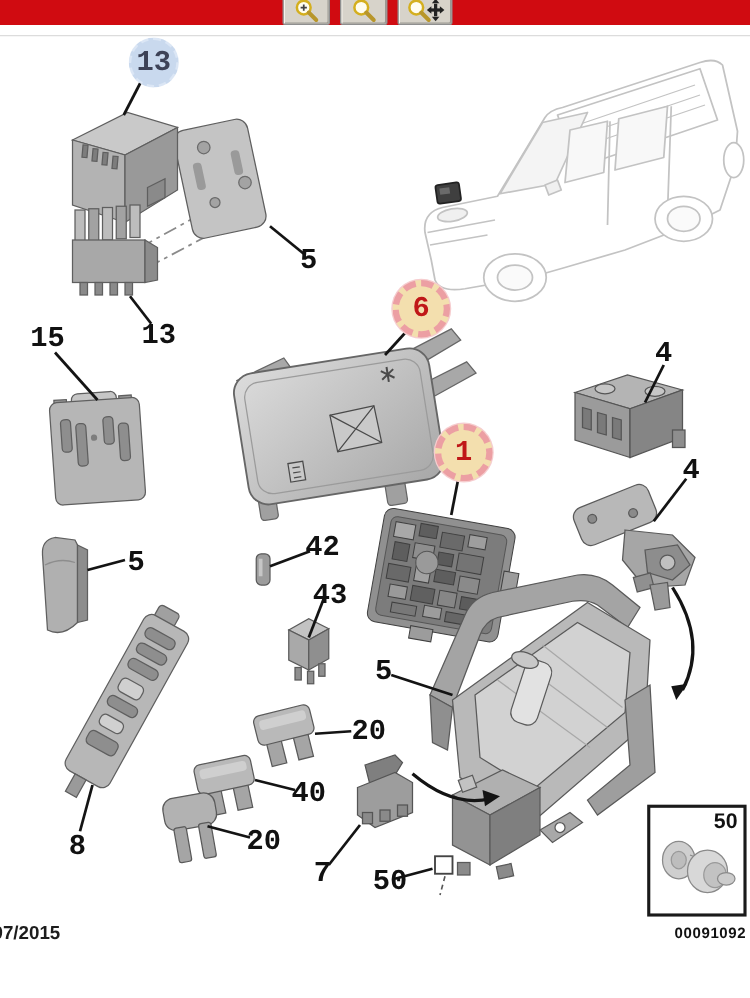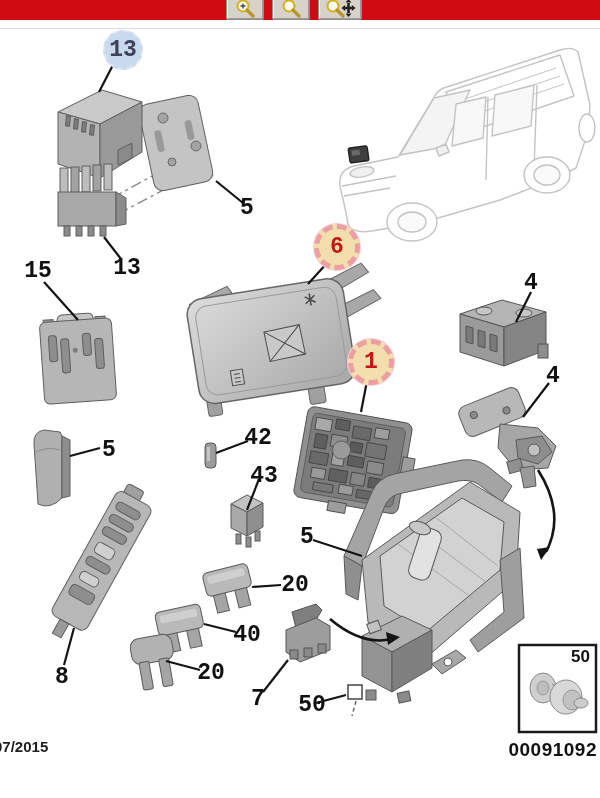--- a/index.html
+++ b/index.html
@@ -15,21 +15,21 @@
   
   .co{position:absolute;transform:translate(-50%,-50%);font-weight:bold;font-size:23px;
       color:#111;white-space:nowrap;z-index:5;cursor:pointer;font-family:Liberation Mono, monospace;}
   .co-circle{width:36px;height:36px;border-radius:50%;display:flex;align-items:center;
              justify-content:center;}
   .co-blue{background:#c9d9ee;color:#3d4257;border:2px dashed #dbe6f5;}
   .co-pink{background:#f3dfae;color:#c01818;border:5px dashed #ec9fa3;
            box-shadow:0 0 0 1px #f6cdcf;}
   
   .footer-date{position:absolute;left:-6px;top:738px;font-weight:bold;font-size:15px;color:#1d1d1d;}
-  .footer-num{position:absolute;right:3px;top:739px;font-weight:bold;font-size:19px;color:#111;
+  .footer-num{position:absolute;right:3px;top:739px;font-weight:bold;font-size:12px;color:#111;
               letter-spacing:0.5px;}
   .inset-label{position:absolute;left:552px;top:647px;width:38px;text-align:right;
                font-weight:bold;font-size:17px;color:#111;}
   .diagram-svg{position:absolute;left:0;top:0;}
 </style>
 </head>
 <body>
 
 <div class="stage">
 

